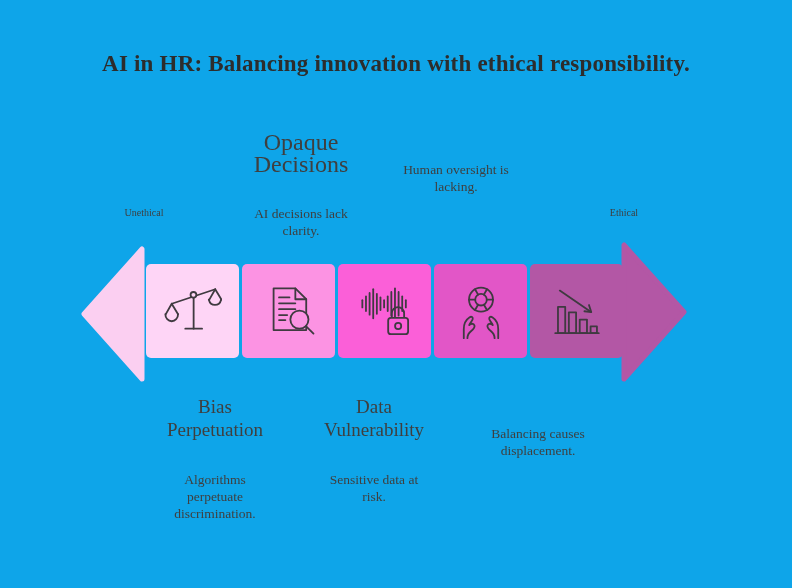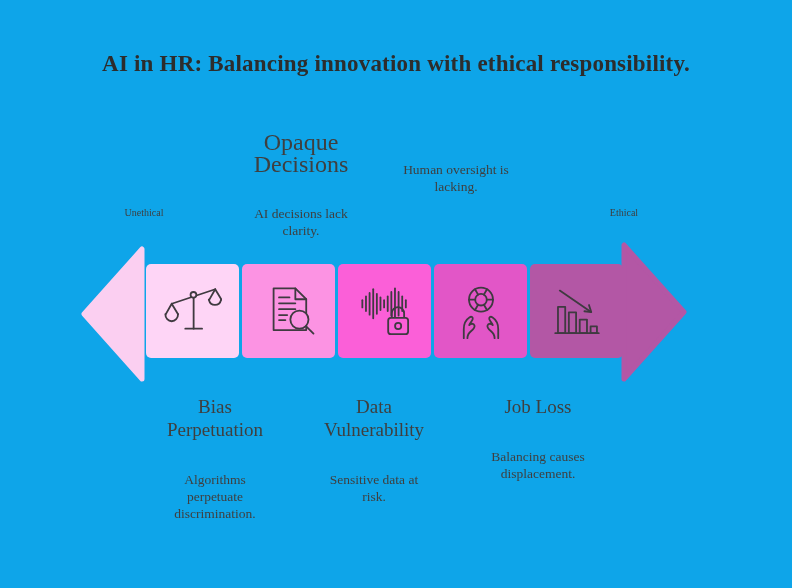--- a/index.html
+++ b/index.html
@@ -158,18 +158,17 @@
 risk.</div>
   </div>
   <div class="label-group bottom g-bias" style="color: rgb(63, 63, 63);">
     <div class="heading">Bias
 Perpetuation</div>
     <div class="desc">Algorithms
 perpetuate
 discrimination.</div>
   </div>
   <div class="label-group bottom g-job" style="color: rgb(63, 63, 63);">
-    <div class="heading">Job Loss</div>
     <div class="desc">Balancing causes
 displacement.</div>
   </div>
 
 </div>
 
 </body></html>

